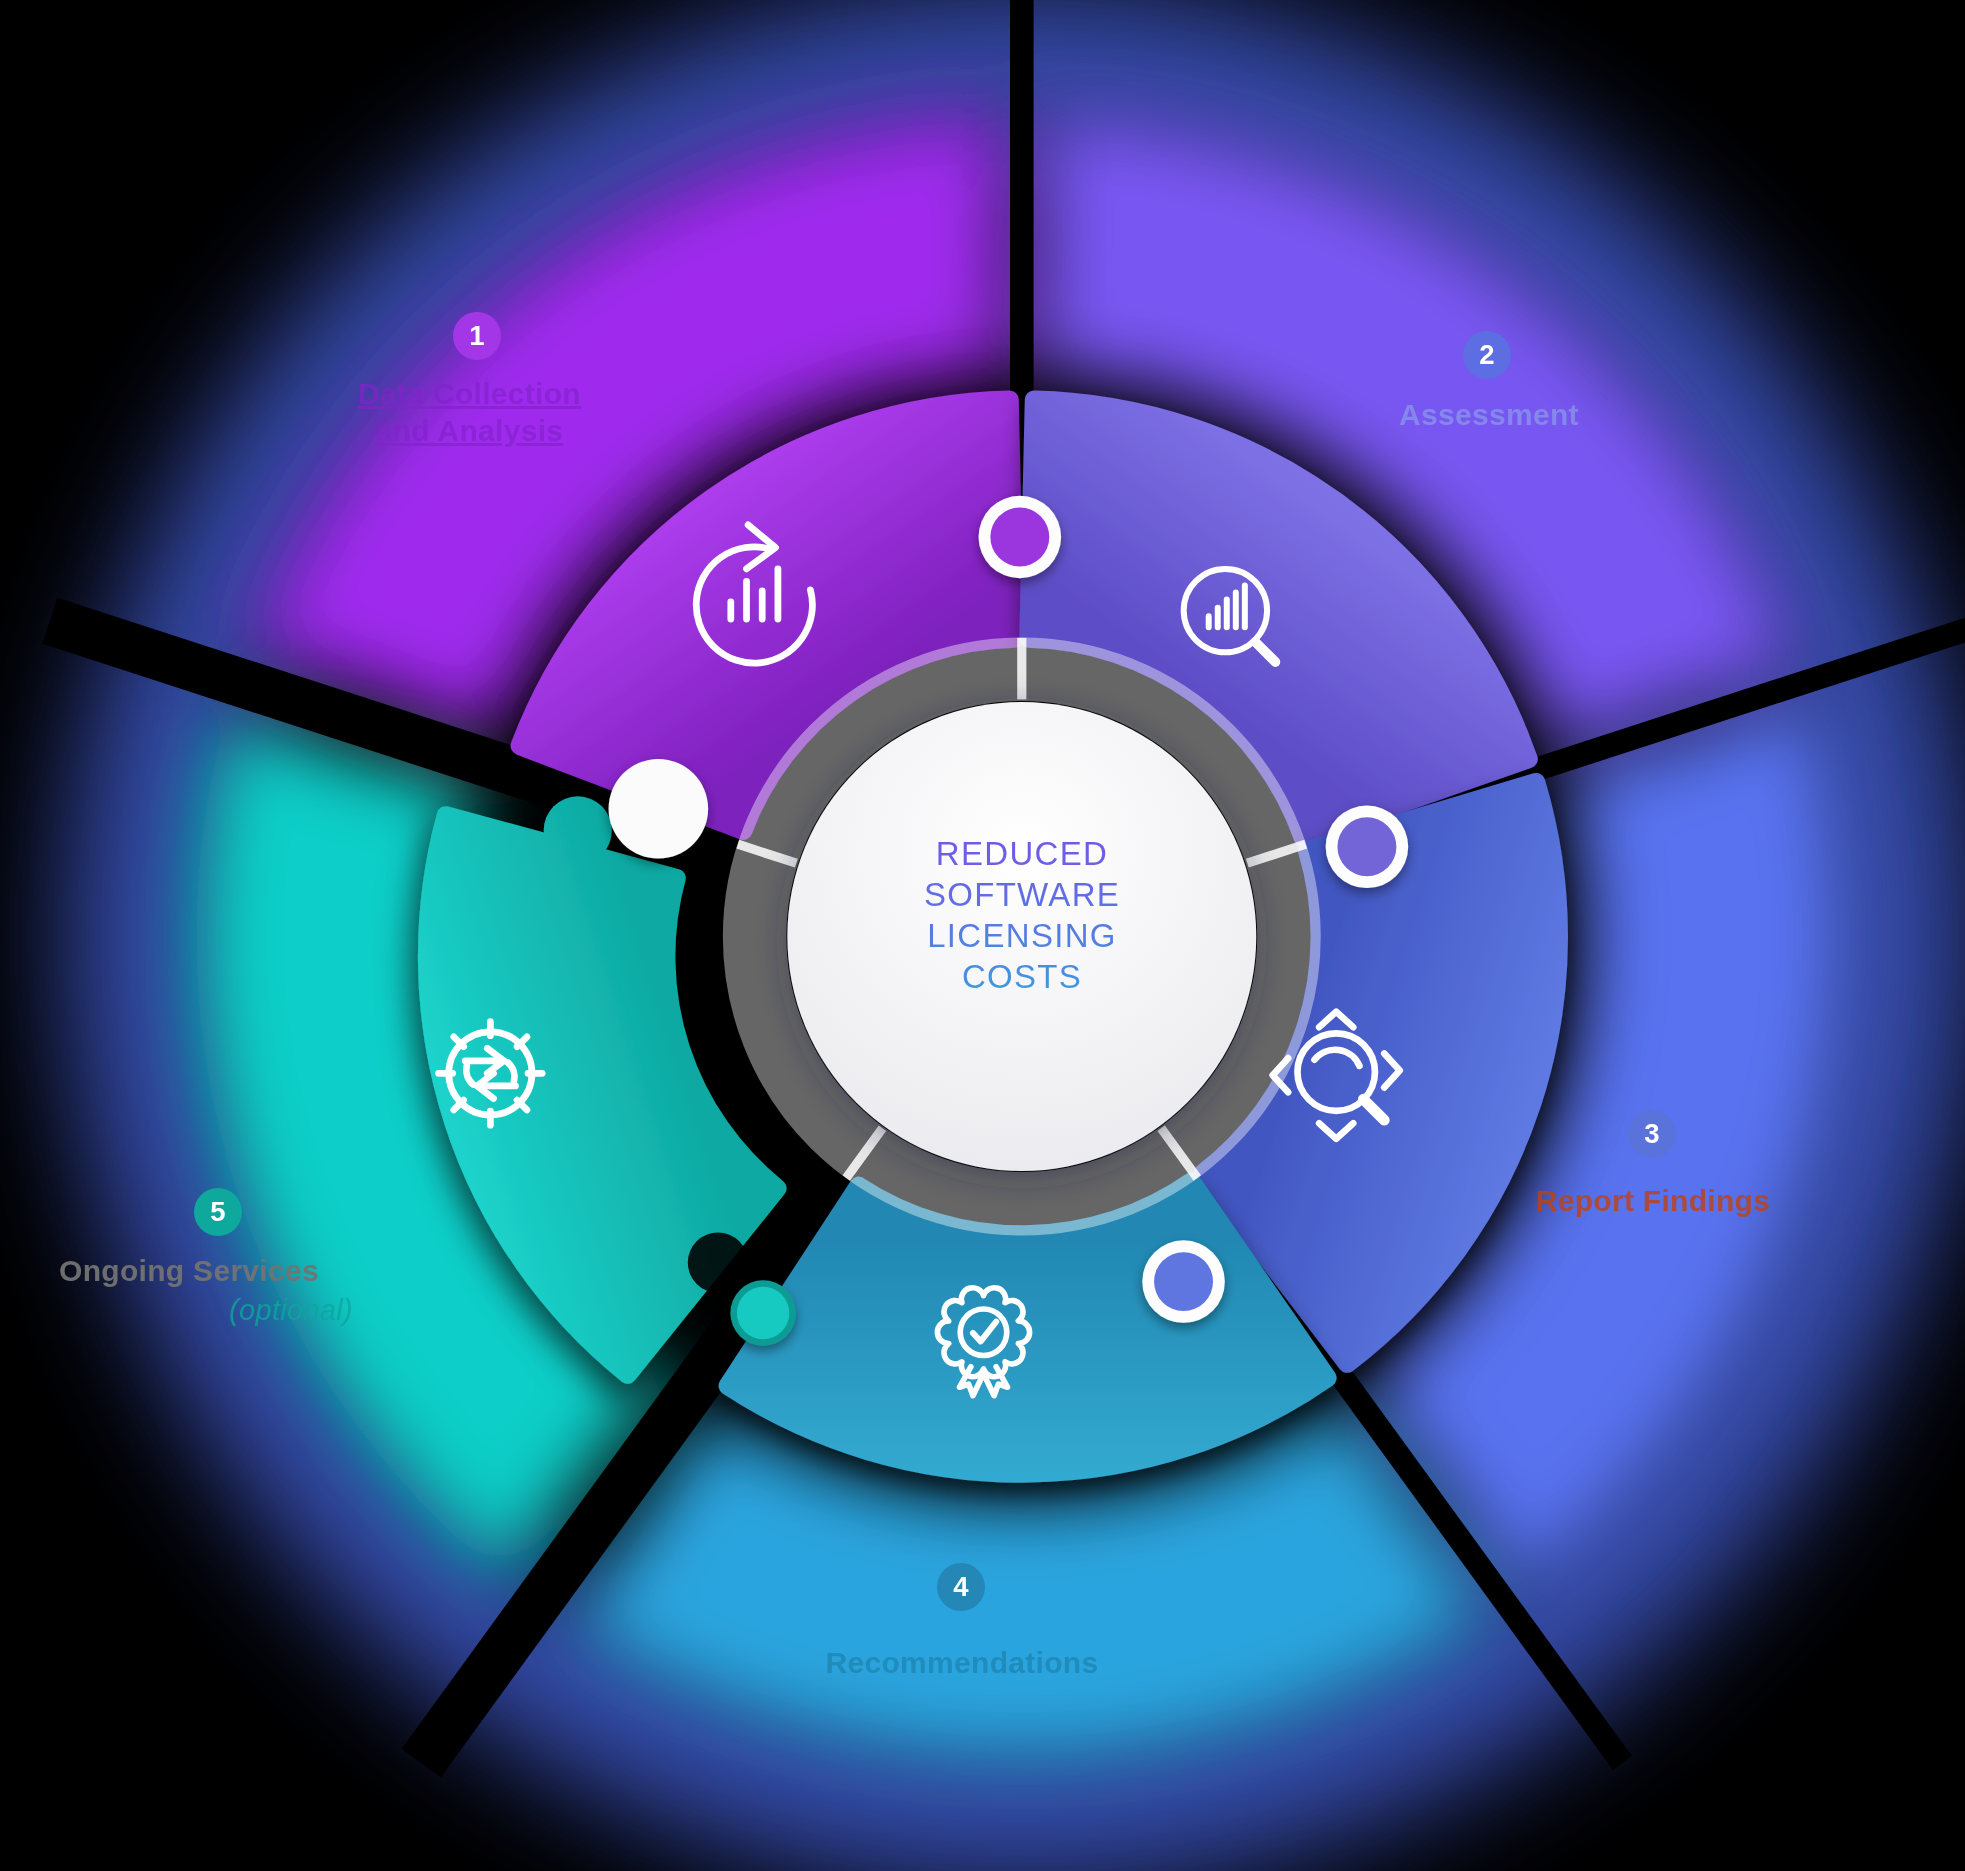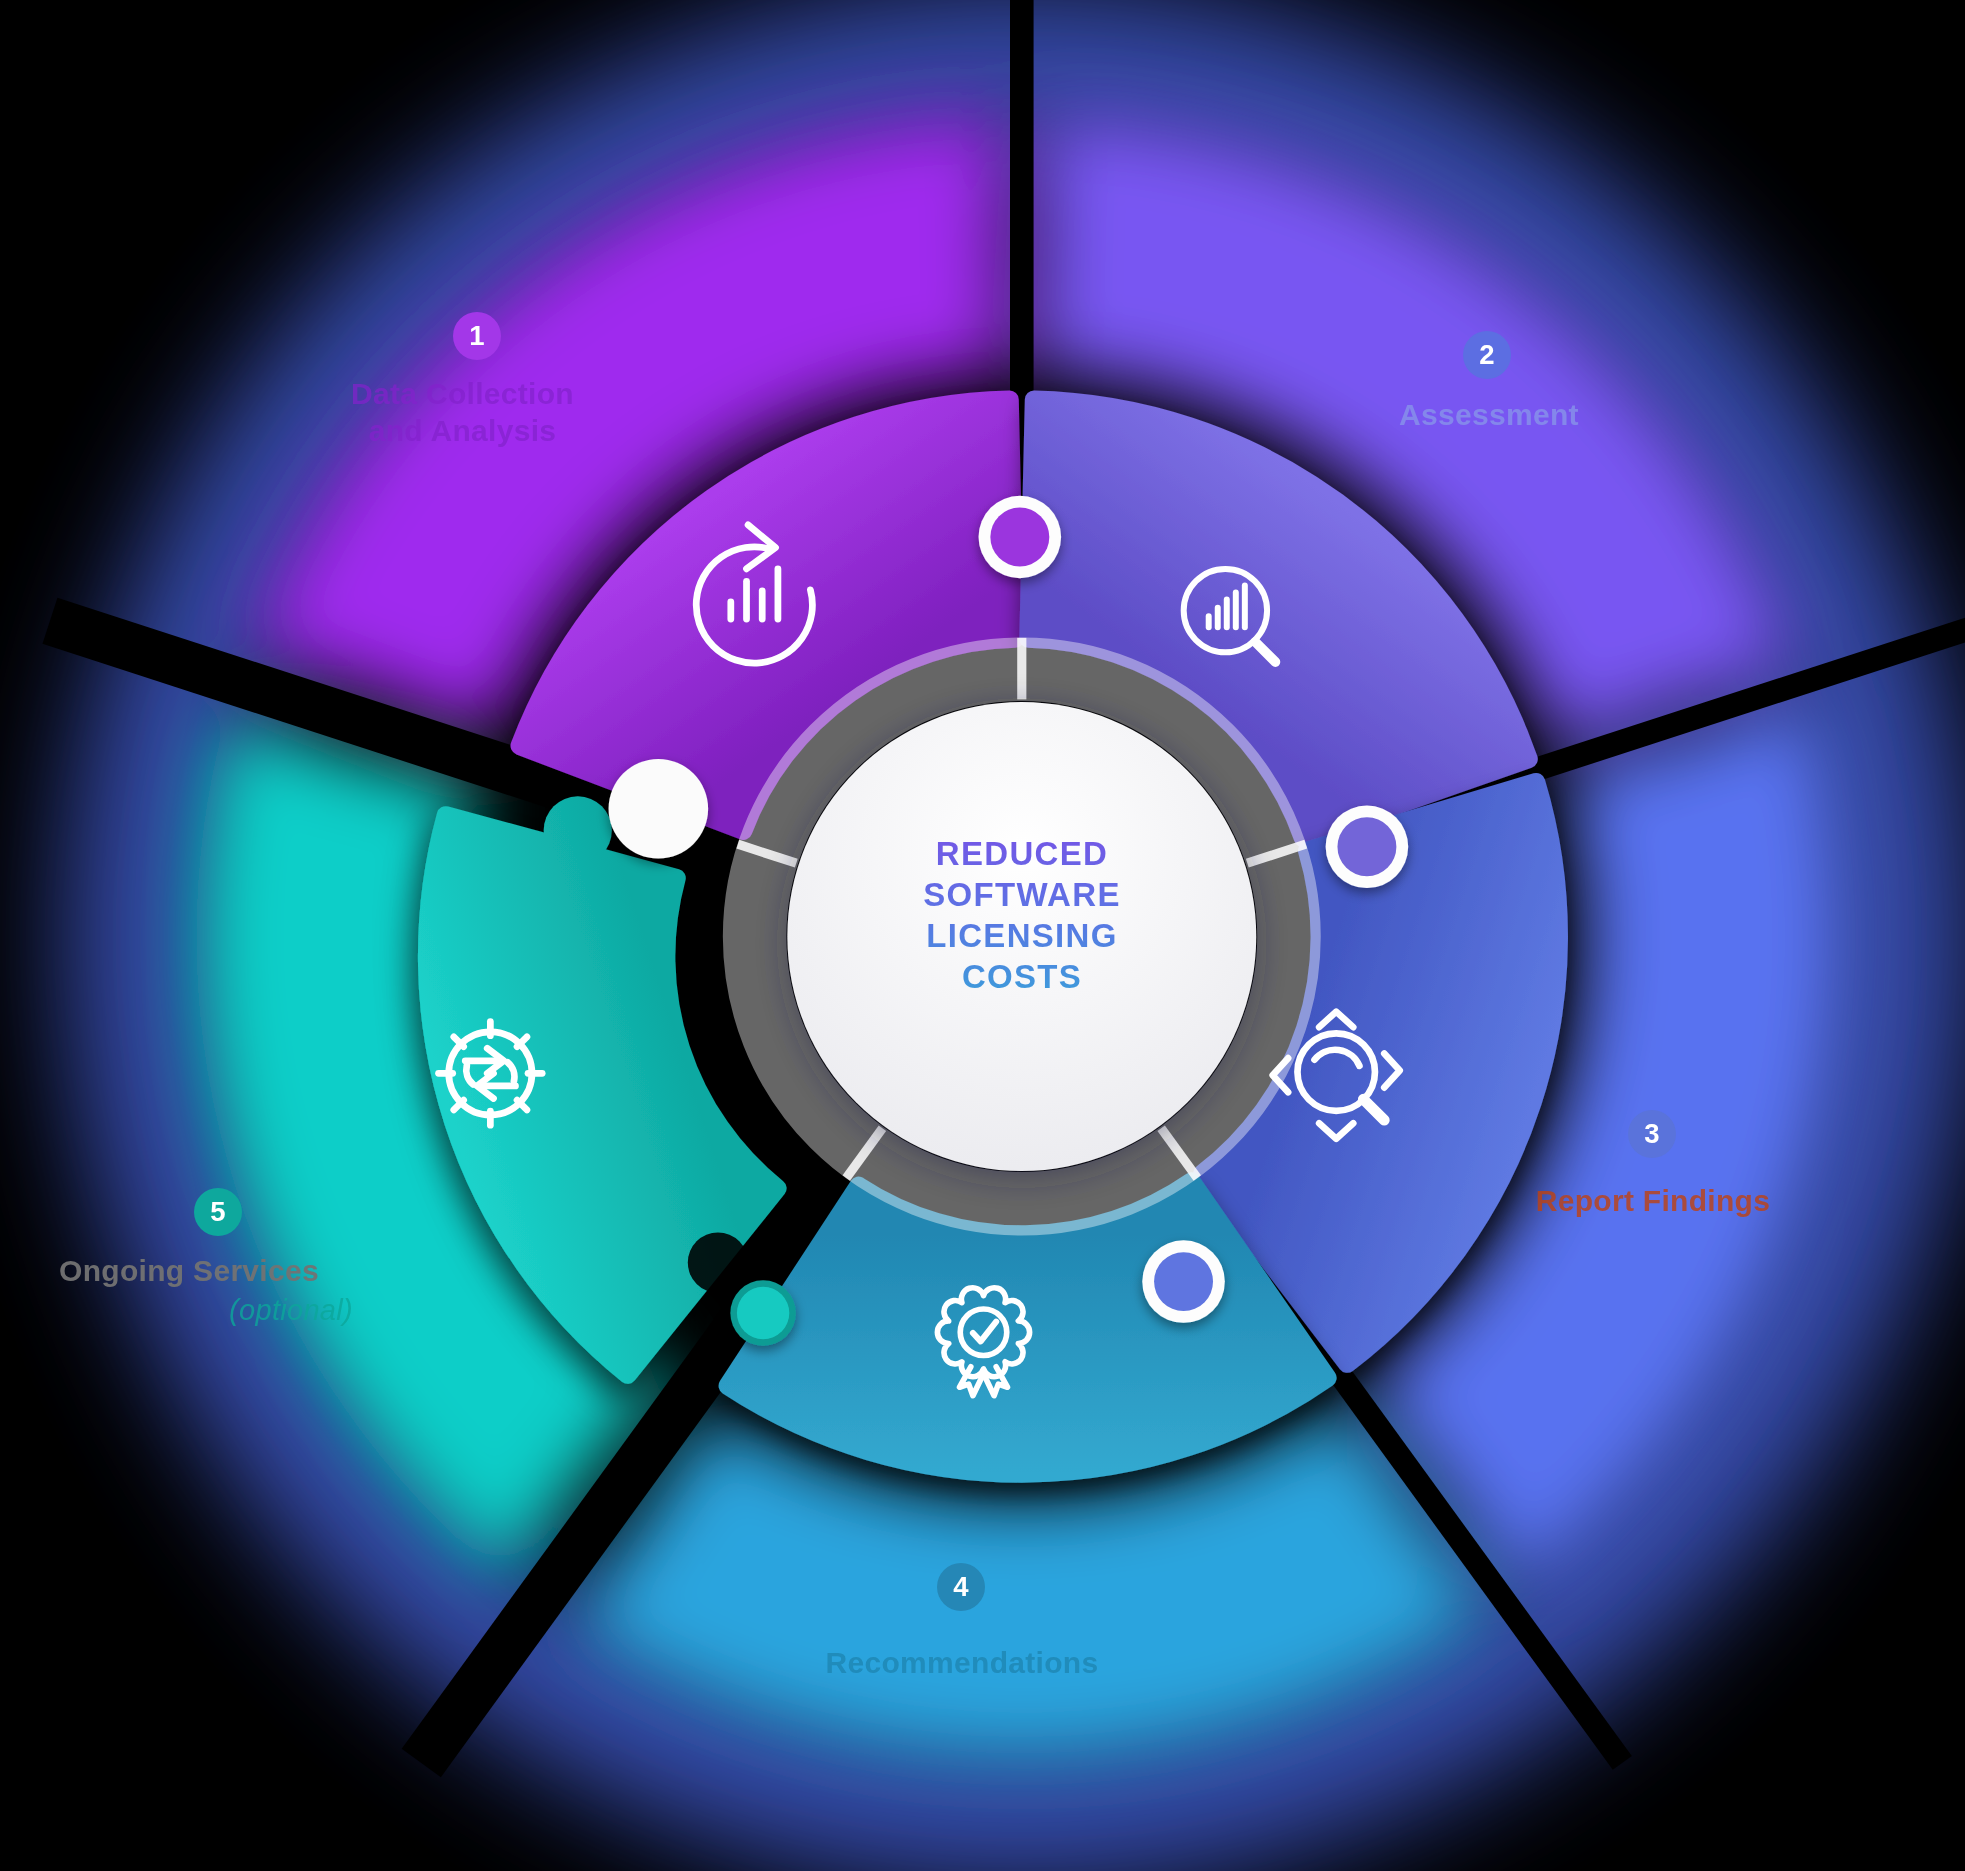--- a/index.html
+++ b/index.html
@@ -3,38 +3,38 @@
 <meta charset="utf-8">
 <style>
   html,body{margin:0;padding:0;background:#000;}
   body{width:1965px;height:1871px;overflow:hidden;font-family:"Liberation Sans",sans-serif;}
   .stage{position:relative;width:1965px;height:1871px;background:#000;}
   .stage svg.art{position:absolute;left:0;top:0;}
   .overlay{position:absolute;left:0;top:0;width:100%;height:100%;}
   .center-title{
     position:absolute;left:858px;top:833px;width:328px;height:170px;
     text-align:center;white-space:pre-line;
-    font-size:33px;line-height:41px;font-weight:700;letter-spacing:1.3px;
+    font-size:33px;line-height:41px;font-weight:400;letter-spacing:1.3px;
     background:linear-gradient(180deg,#7456e6 0%,#5b74e4 48%,#3a9fda 100%);
     -webkit-background-clip:text;background-clip:text;color:transparent;
   }
   .badge{
     position:absolute;width:48px;height:48px;border-radius:50%;
     display:flex;align-items:center;justify-content:center;
     color:#fff;font-size:27.5px;font-weight:700;
   }
   .step-label{
     position:absolute;text-align:center;font-weight:700;
     font-size:30px;line-height:37px;white-space:pre-line;letter-spacing:0.3px;
   }
   .sub-label{
     position:absolute;text-align:right;font-weight:400;font-style:italic;
     font-size:29px;letter-spacing:0.3px;
   }
-  .lbl-1{left:292px;top:375px;width:341px;opacity:.72;}
+  .lbl-1{left:299px;top:375px;width:341px;opacity:.72;text-decoration:underline;}
   .lbl-2{left:1325px;top:396px;width:328px;opacity:.78;}
   .lbl-3{left:1489px;top:1182px;width:328px;opacity:.78;}
   .lbl-4{left:798px;top:1628px;width:328px;opacity:.82;margin-top:16px;}
   .lbl-5{left:25px;top:1252px;width:328px;opacity:.95;}
   .sub-5{left:25px;top:1294px;width:328px;opacity:.8;}
   .b-1{left:453px;top:312px;}
   .b-2{left:1463px;top:331px;}
   .b-3{left:1628px;top:1110px;}
   .b-4{left:937px;top:1563px;}
   .b-5{left:194px;top:1188px;}

